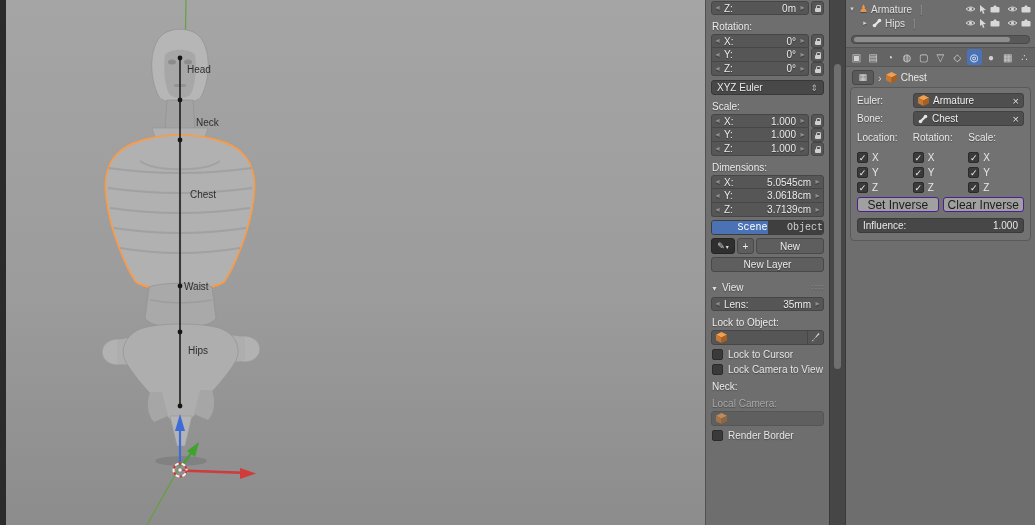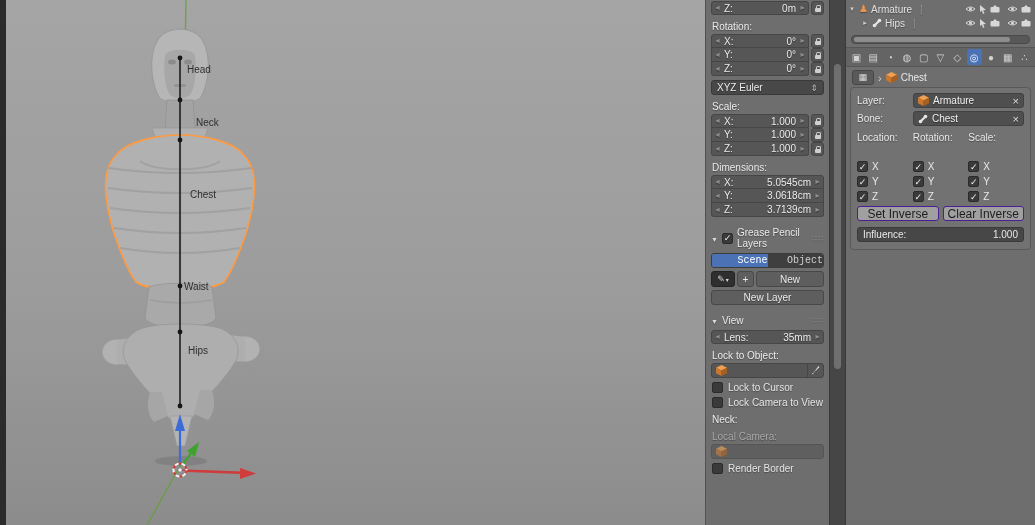--- a/index.html
+++ b/index.html
@@ -126,21 +126,21 @@
   .xicon::before{content:"×";font-size:11px;color:#e0e0e0;}
   .cbody{padding:5px 6px 7px;}
   .cfrow{display:flex;align-items:center;margin-bottom:3px;}
   .cflab{width:56px;font-size:10px;text-shadow:0 1px 1px rgba(0,0,0,.35);}
   .cfield{flex:1;display:flex;align-items:center;gap:4px;height:15px;background:#4f4f4f;
           border:1px solid #414141;border-radius:3px;padding:0 4px;font-size:10px;color:#f0f0f0;
           text-shadow:0 1px 1px rgba(0,0,0,.4);}
   .cfield .fx{margin-left:auto;}
   .cgrid{display:flex;margin:6px 0 4px;}
   .ccol{flex:1;display:flex;flex-direction:column;gap:4px;}
-  .ccol-h{font-size:10px;margin-bottom:14px;text-shadow:0 1px 1px rgba(0,0,0,.35);}
+  .ccol-h{font-size:10px;margin-bottom:5px;text-shadow:0 1px 1px rgba(0,0,0,.35);}
   .cbrow2{display:flex;align-items:center;gap:4px;font-size:10px;}
   .cbtns{display:flex;gap:4px;margin:4px 0 6px;}
   .btn-light{flex:1;height:15px;background:#a0a0a0;border:1px solid #4c1d95;border-radius:3px;
              color:#1d1d1d;font-size:12px;display:flex;align-items:center;justify-content:center;}
   .cinf{display:flex;align-items:center;height:15px;background:#474747;border:1px solid #3a3a3a;
         border-radius:3px;padding:0 5px;font-size:10px;}
   .cinf .v{margin-left:auto;}
   svg.micon{display:block;}
 </style>
 </head>
@@ -337,26 +337,20 @@
       <div class="frow">
         <div class="nfield">
           <span class="arr l"></span>
           <span class="flab">Z:</span>
           <span class="fval">3.7139cm</span>
           <span class="arr r"></span>
         </div>
       </div>
     </div>
 
-    <div class="phead">
-      <span class="tri"></span>
-      <span class="cb checked"></span>
-      <span>Grease Pencil Layers</span>
-      <span class="grip"></span>
-    </div>
     <div class="tabs">
       <span class="tab active">Scene</span>
       <span class="tab inactive">Object</span>
     </div>
     <div class="toolrow">
       <span class="mini-dark">
           <span>✎</span>
           <span style="font-size:6px;">▾</span>
         </span>
       <span class="plusbtn">
@@ -542,21 +536,21 @@
         <polygon points="0,2.5 5,5 5,10 0,7.5" fill="#c87830"></polygon>
         <polygon points="10,2.5 5,5 5,10 10,7.5" fill="#a86020"></polygon>
       </svg>
       <span class="crumb-label">Chest</span>
     </div>
 
 
     <div class="cpanel">
       <div class="cbody">
         <div class="cfrow">
-          <span class="cflab">Layer:</span>
+          <span class="cflab">Euler:</span>
           <span class="cfield">
             <svg class="micon" width="11" height="11" viewBox="0 0 10 10">
               <polygon points="5,0 10,2.5 5,5 0,2.5" fill="#f0a050"></polygon>
               <polygon points="0,2.5 5,5 5,10 0,7.5" fill="#c87830"></polygon>
               <polygon points="10,2.5 5,5 5,10 10,7.5" fill="#a86020"></polygon>
             </svg>
             <span>Armature</span>
             <span class="fx xicon"></span>
           </span>
         </div>

